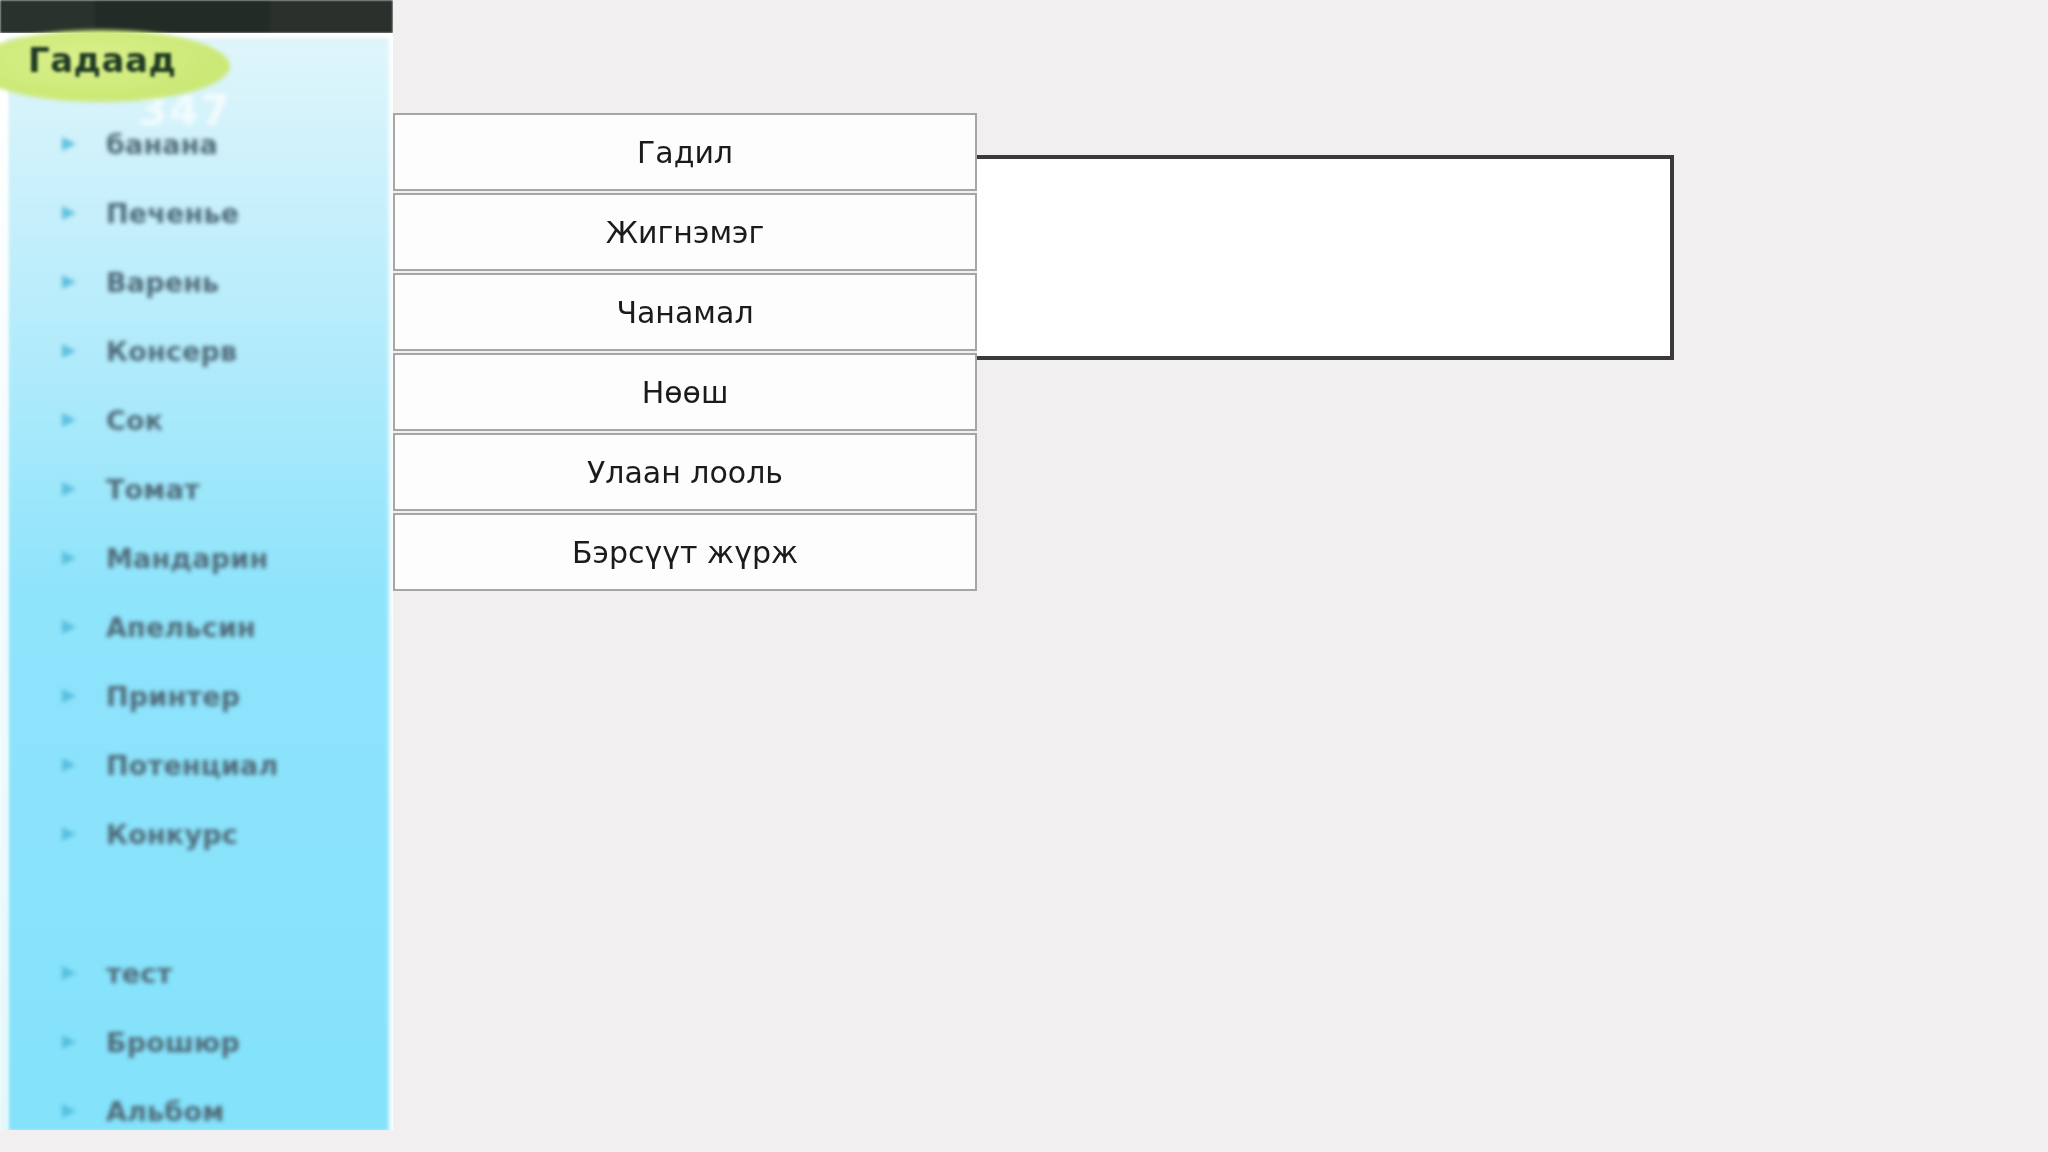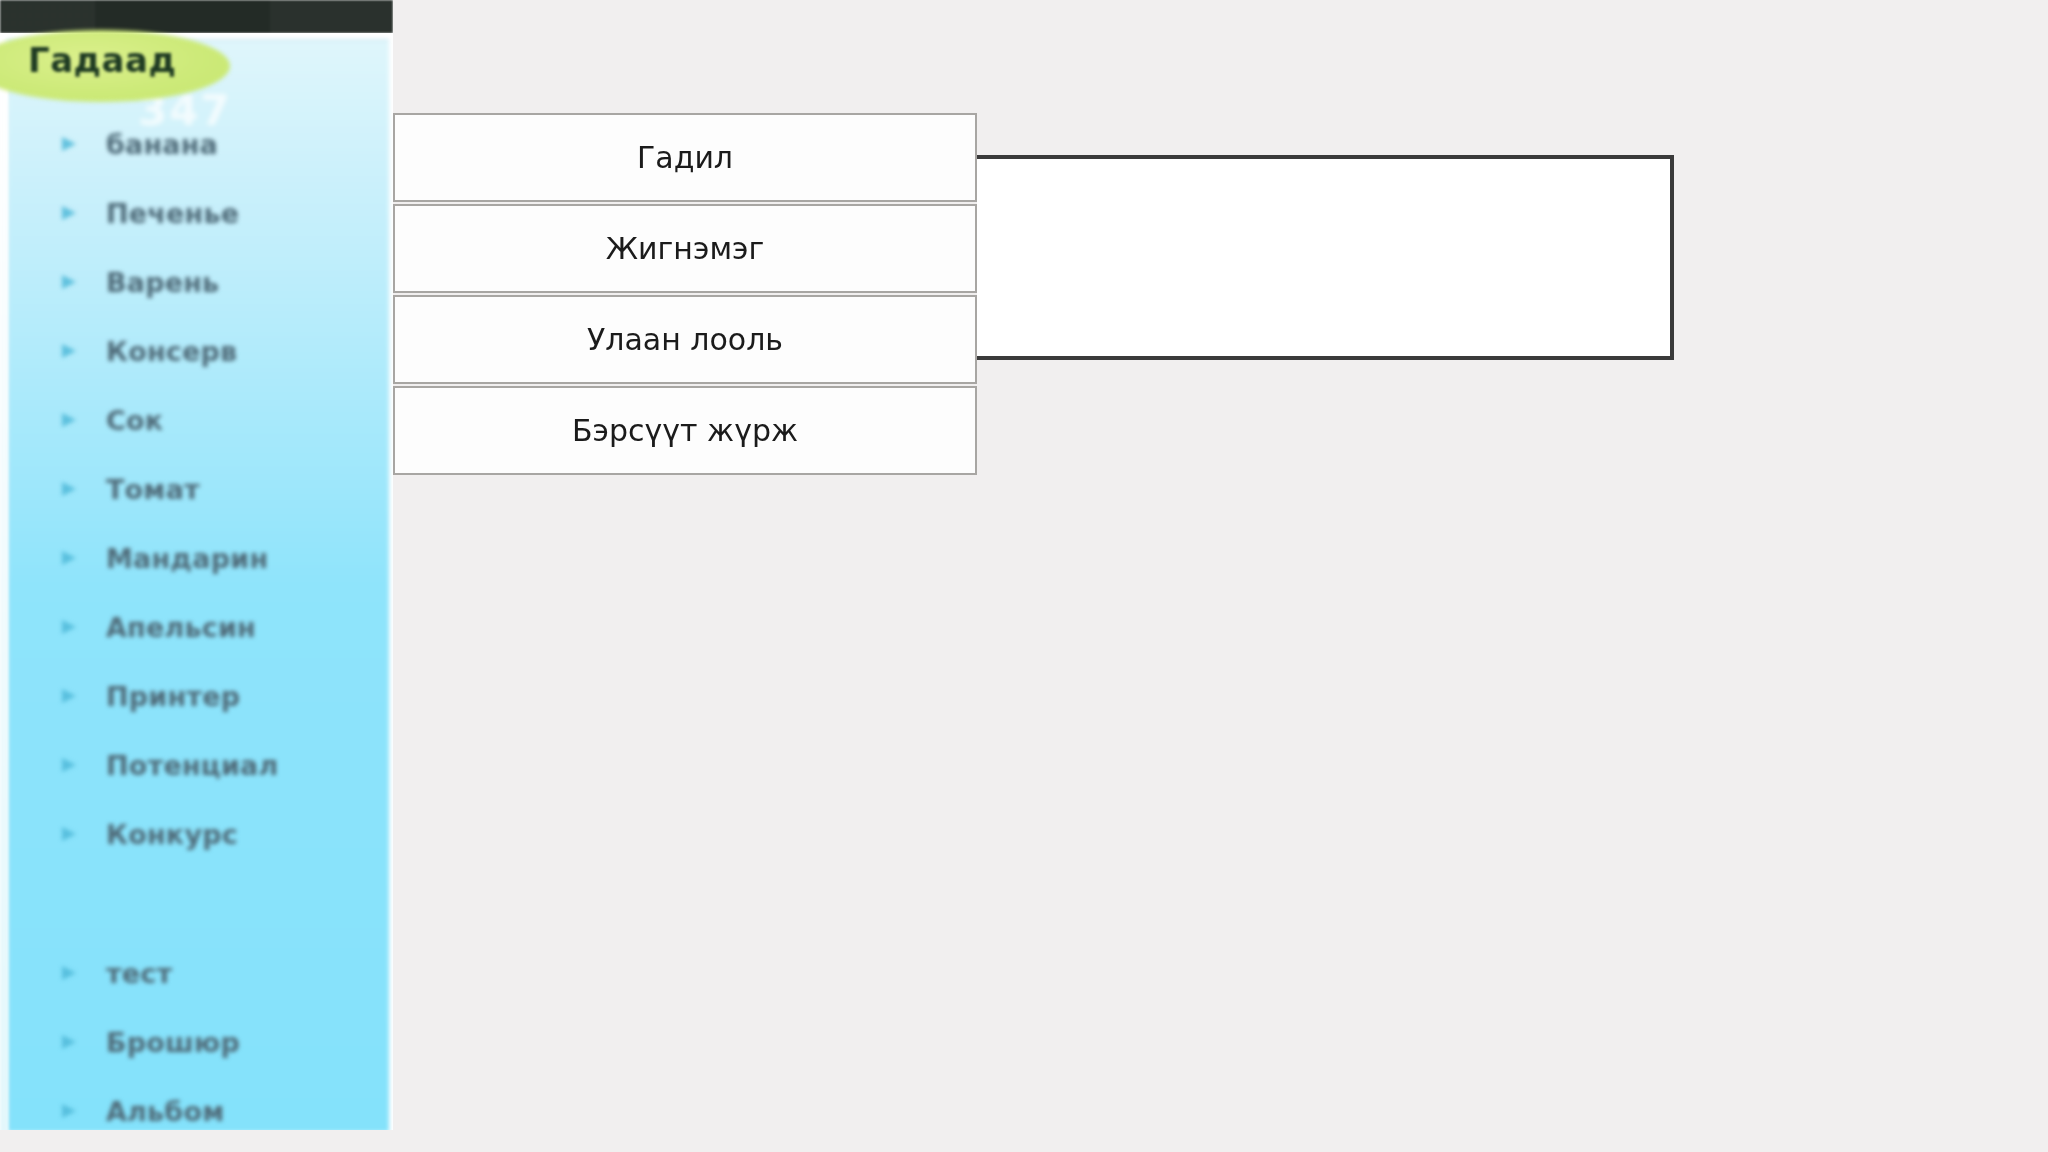--- a/index.html
+++ b/index.html
@@ -125,21 +125,21 @@
 
   
   #option-list {
     position: absolute;
     left: 393px;
     top: 113px;
     width: 584px;
   }
   .option-row {
     box-sizing: border-box;
-    height: 89px;
+    height: 78px;
     margin-bottom: 2px;
     background: #fdfdfd;
     border: 2px solid #a8a6a3;
     display: flex;
     align-items: center;
     justify-content: center;
   }
   .option-label {
     font-family: "DejaVu Sans", "Liberation Sans", sans-serif;
     font-size: 30px;
@@ -238,20 +238,26 @@
 </div>
 
 <div id="option-list">
     <div class="option-row">
       <span class="option-label">Гадил</span>
     </div>
     <div class="option-row">
       <span class="option-label">Жигнэмэг</span>
     </div>
     <div class="option-row">
+      <span class="option-label">Чанамал</span>
+    </div>
+    <div class="option-row">
+      <span class="option-label">Нөөш</span>
+    </div>
+    <div class="option-row">
       <span class="option-label">Улаан лооль</span>
     </div>
     <div class="option-row">
       <span class="option-label">Бэрсүүт жүрж</span>
     </div>
   </div>
 
 <div id="answer-box"></div>
 
 </body></html>

